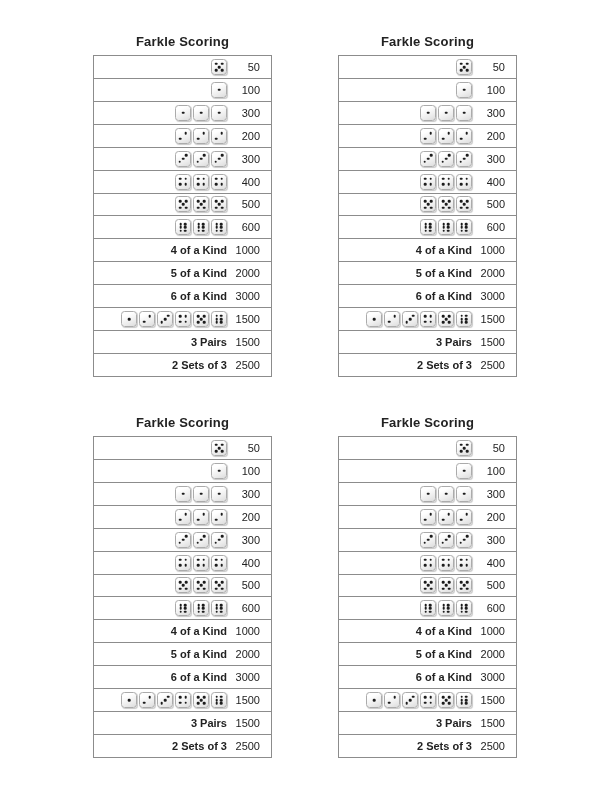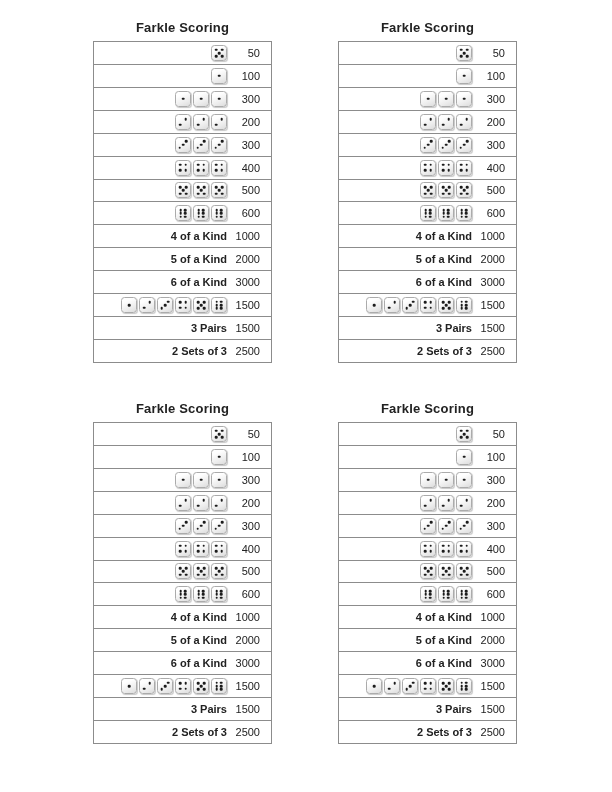--- a/index.html
+++ b/index.html
@@ -17,21 +17,21 @@
     -webkit-font-smoothing:antialiased;
   }
   .sheet{
     position:relative;
     width:612px;height:792px;
     background:var(--paper);
     overflow:hidden;
   }
   .grid{
     position:absolute;
-    top:20px;left:93px;
+    top:34px;left:93px;
     display:grid;
     grid-template-columns:179px 179px;
     column-gap:66px;
     row-gap:38px;
   }
   .card{width:179px;}
   .card-title{
     margin:0 0 6px 0;
     font-size:13px;
     line-height:15px;

